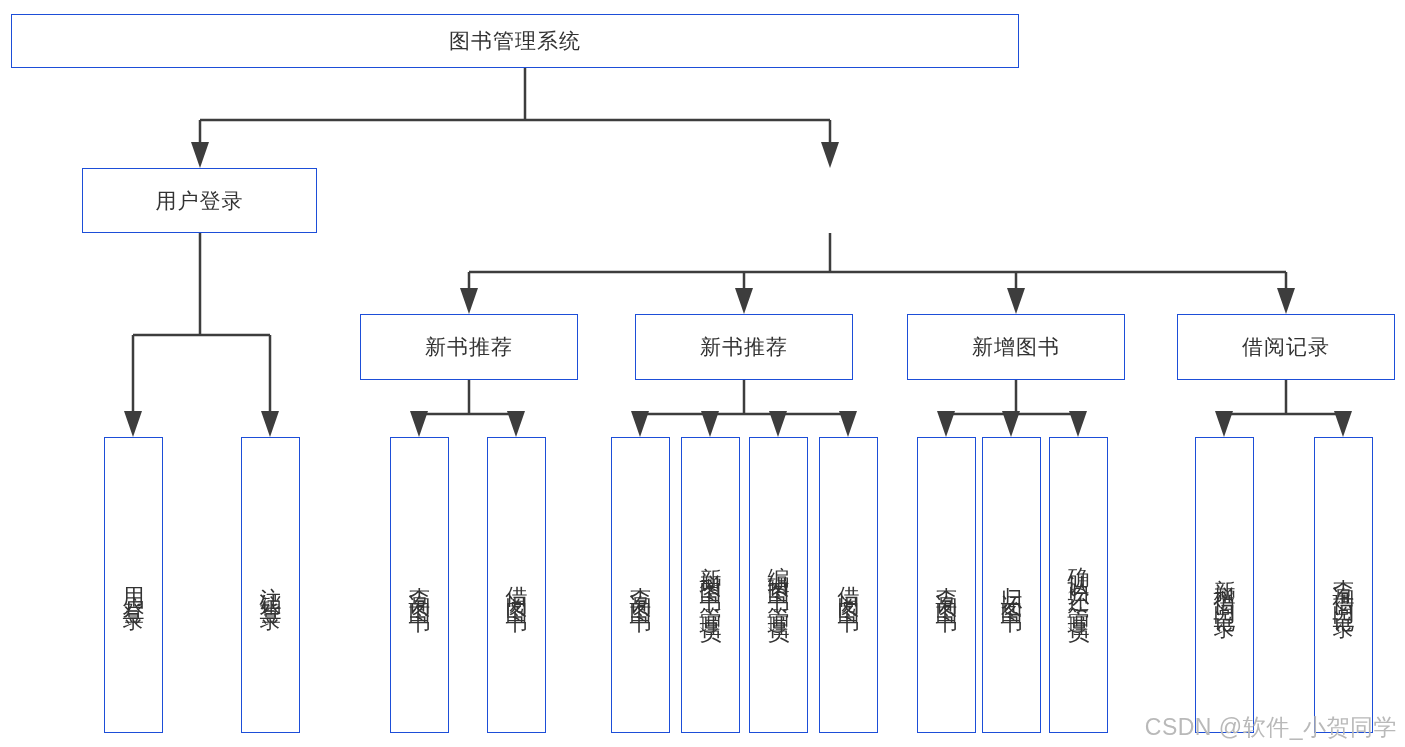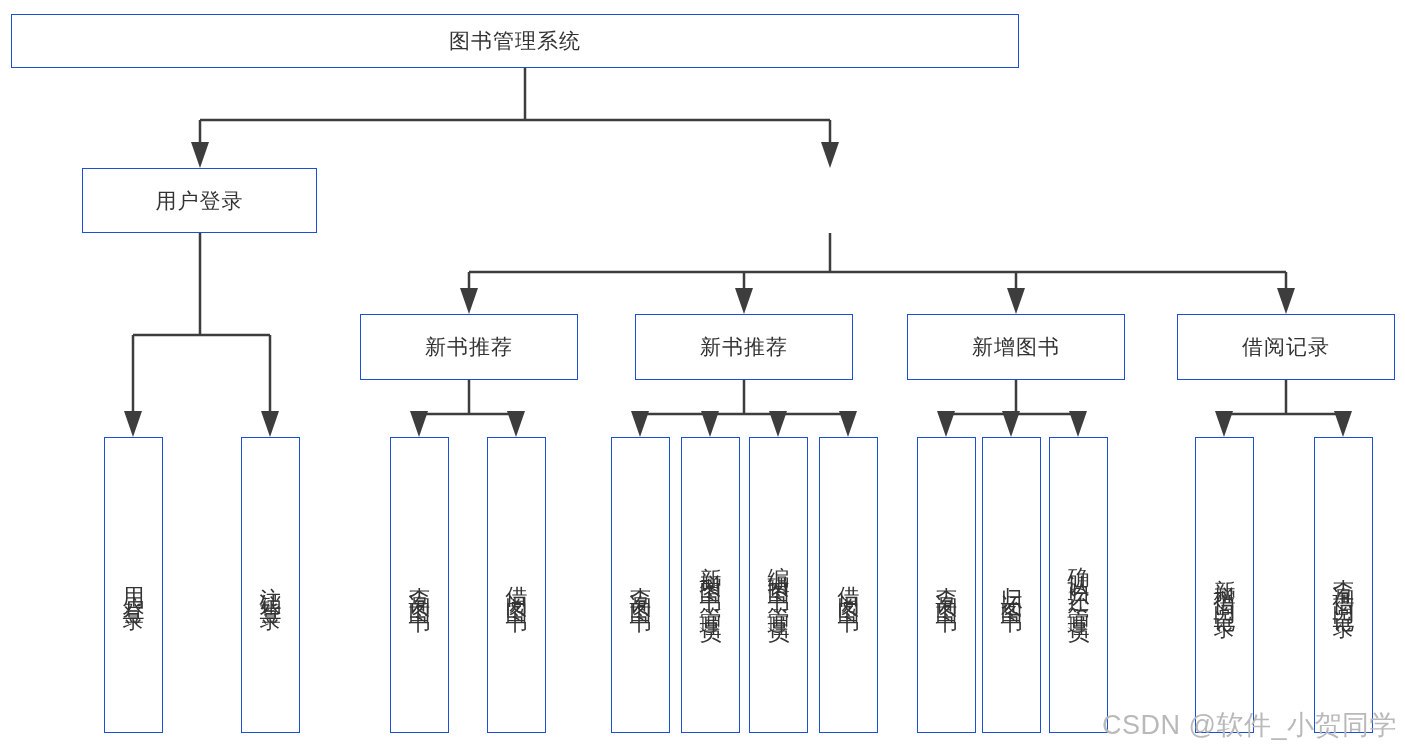--- a/index.html
+++ b/index.html
@@ -37,21 +37,21 @@
     text-orientation: mixed;
     font-size: 22px;
     line-height: 1;
     letter-spacing: 8px;
     white-space: nowrap;
   }
   #watermark {
     position: absolute;
     right: 8px;
     bottom: 4px;
-    font-size: 27px;
+    font-size: 23px;
     letter-spacing: 0.5px;
     color: #b9b9b9;
     z-index: 2;
     white-space: nowrap;
     text-align: center;
   }
 </style>
 </head>
 <body>
 

